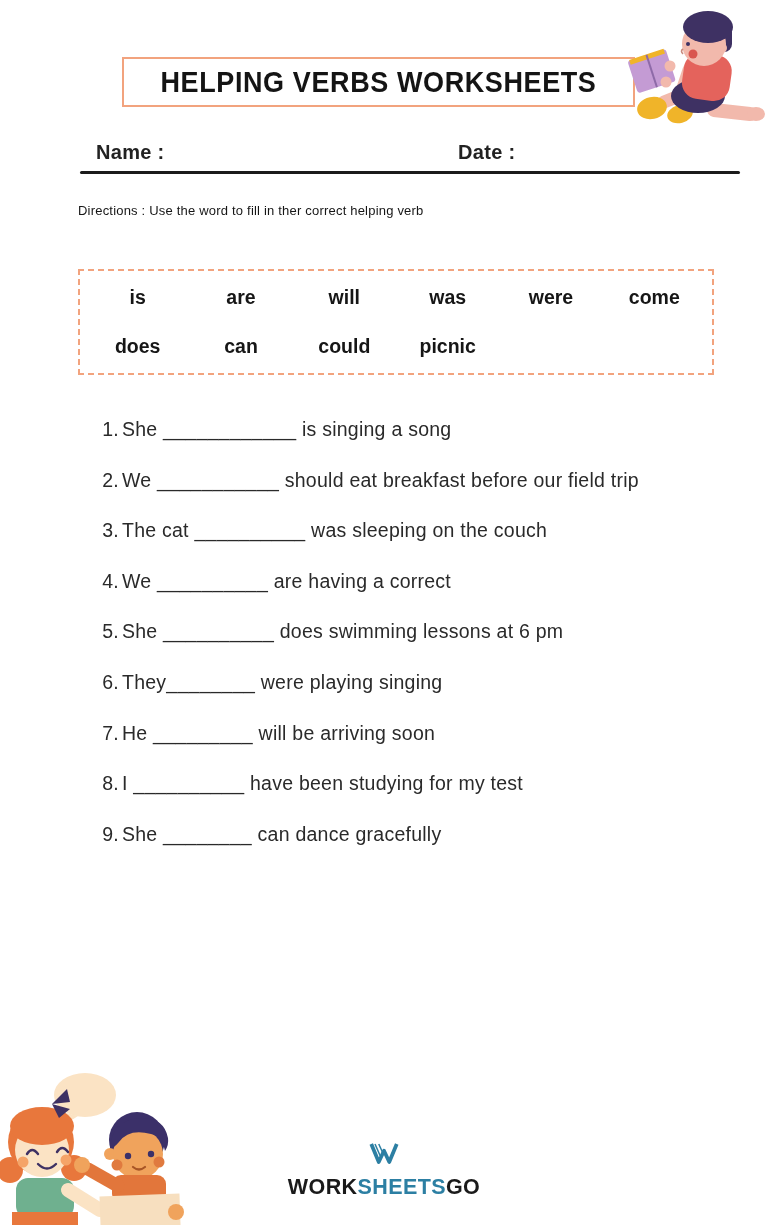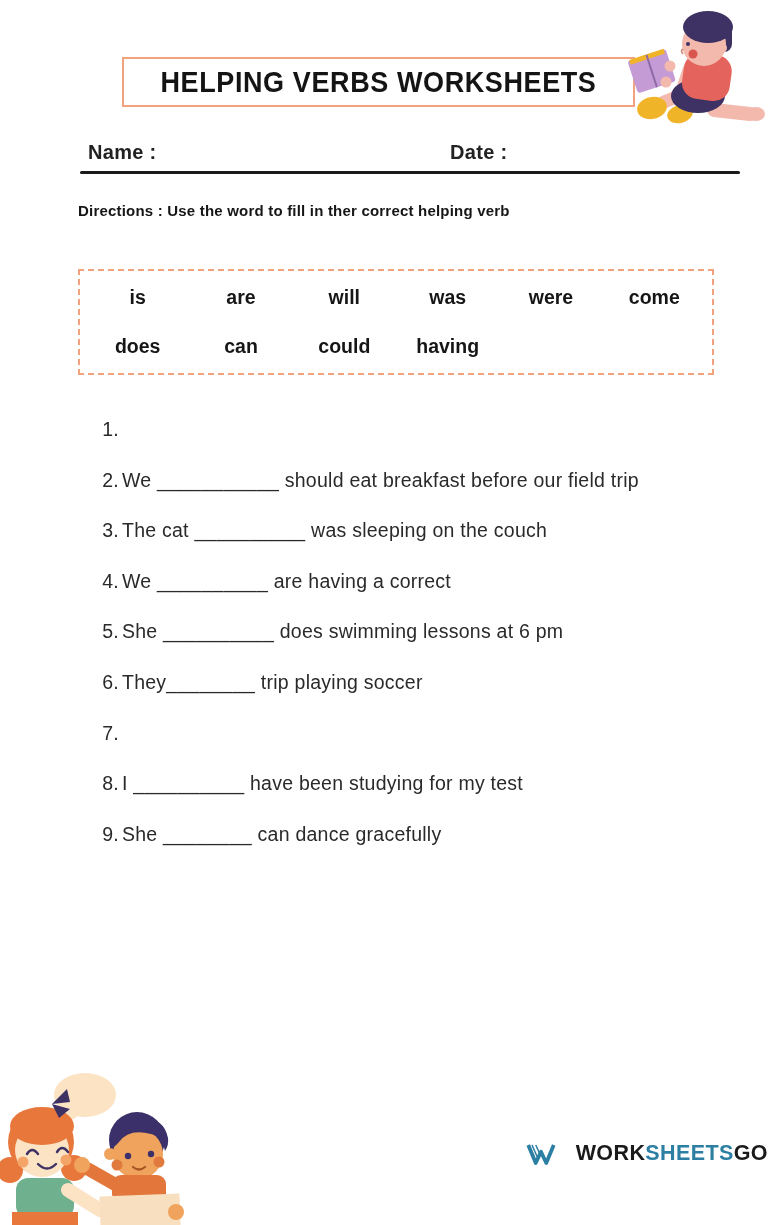--- a/index.html
+++ b/index.html
@@ -11,42 +11,42 @@
   .title-box{
     position:absolute;left:122px;top:57px;width:509px;height:46px;
     border:2px solid #F2A37E;display:flex;align-items:center;justify-content:center;
     background:#fff;
   }
   .title-text{
     font-weight:bold;font-size:27px;letter-spacing:.6px;color:#141414;
     transform:scaleY(1.12);white-space:nowrap;
   }
   
-  .meta-label{position:absolute;font-weight:bold;font-size:20px;letter-spacing:.3px;color:#222;}
+  .meta-label{position:absolute;font-weight:bold;font-size:20px;letter-spacing:.3px;color:#222;margin-left:8px;}
   .name-label{left:88px;top:141px;}
   .date-label{left:450px;top:141px;text-align:center;}
   .rule{position:absolute;left:80px;top:171px;width:660px;height:3px;background:#1b1b1b;border-radius:2px;}
   
-  .directions{position:absolute;left:78px;top:197px;width:670px;font-weight:bold;
-    font-size:15px;line-height:28px;letter-spacing:.2px;color:#161616;}
+  .directions{position:absolute;left:78px;top:197px;width:670px;font-weight:normal;
+    font-size:13px;line-height:28px;letter-spacing:.2px;color:#161616;}
   
   .word-bank{
     position:absolute;left:78px;top:269px;width:636px;height:106px;
     border:2px dashed #F2A37E;display:grid;grid-template-columns:repeat(6,1fr);
     align-items:center;justify-items:center;font-weight:bold;font-size:19.5px;
     color:#161616;padding:2px 6px;box-sizing:border-box;background:#fff;
   }
   
   .questions{position:absolute;left:82px;top:417px;font-size:19.5px;letter-spacing:.25px;color:#2a2a2a;}
   .q-row{display:flex;height:50.6px;align-items:flex-start;line-height:24px;}
   .q-num{width:37px;text-align:right;padding-right:3px;flex:none;}
   .q-text{white-space:nowrap;}
   
   .brand{position:absolute;left:0;top:1141px;width:768px;display:flex;
-    justify-content:flex-end;align-items:center;gap:20px;}
+    justify-content:flex-end;align-items:center;gap:10px;flex-direction:column;}
   .brand-text{font-weight:bold;font-size:21.5px;letter-spacing:.4px;color:#1a1a1a;white-space:nowrap;}
   .brand-text .teal{color:#2C7FA3;}
   
   .illu{position:absolute;}
   .illu-boy{left:622px;top:2px;}
   .illu-kids{left:0px;top:1062px;}
 </style>
 </head>
 <body>
 
@@ -104,49 +104,51 @@
   <div class="word-bank">
     <span>is</span>
     <span>are</span>
     <span>will</span>
     <span>was</span>
     <span>were</span>
     <span>come</span>
     <span>does</span>
     <span>can</span>
     <span>could</span>
-    <span>having</span>
+    <span>picnic</span>
   </div>
 
   <div class="questions">
     <div class="q-row">
       <span class="q-num">1.</span>
+      <span class="q-text">She ____________ is singing a song</span>
     </div>
     <div class="q-row">
       <span class="q-num">2.</span>
       <span class="q-text">We ___________ should eat breakfast before our field trip</span>
     </div>
     <div class="q-row">
       <span class="q-num">3.</span>
       <span class="q-text">The cat __________ was sleeping on the couch</span>
     </div>
     <div class="q-row">
       <span class="q-num">4.</span>
       <span class="q-text">We __________ are having a correct</span>
     </div>
     <div class="q-row">
       <span class="q-num">5.</span>
       <span class="q-text">She __________ does swimming lessons at 6 pm</span>
     </div>
     <div class="q-row">
       <span class="q-num">6.</span>
-      <span class="q-text">They________ trip playing soccer</span>
+      <span class="q-text">They________ were playing singing</span>
     </div>
     <div class="q-row">
       <span class="q-num">7.</span>
+      <span class="q-text">He _________ will be arriving soon</span>
     </div>
     <div class="q-row">
       <span class="q-num">8.</span>
       <span class="q-text">I __________ have been studying for my test</span>
     </div>
     <div class="q-row">
       <span class="q-num">9.</span>
       <span class="q-text">She ________ can dance gracefully</span>
     </div>
   </div>

